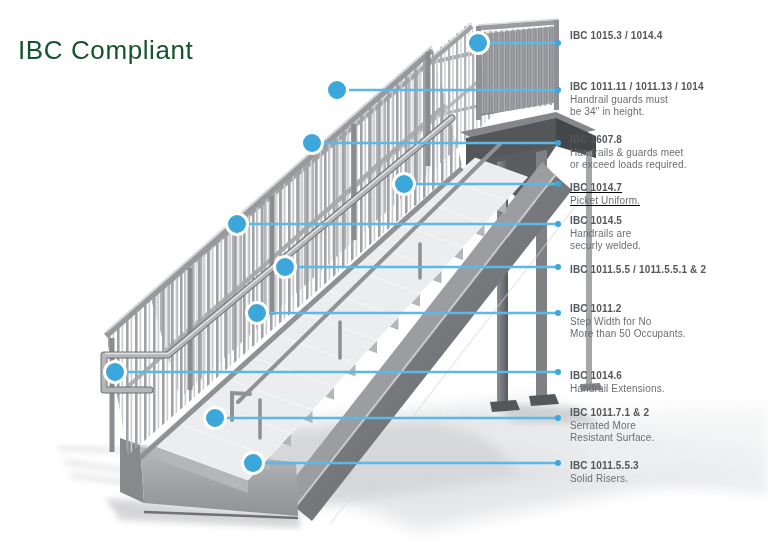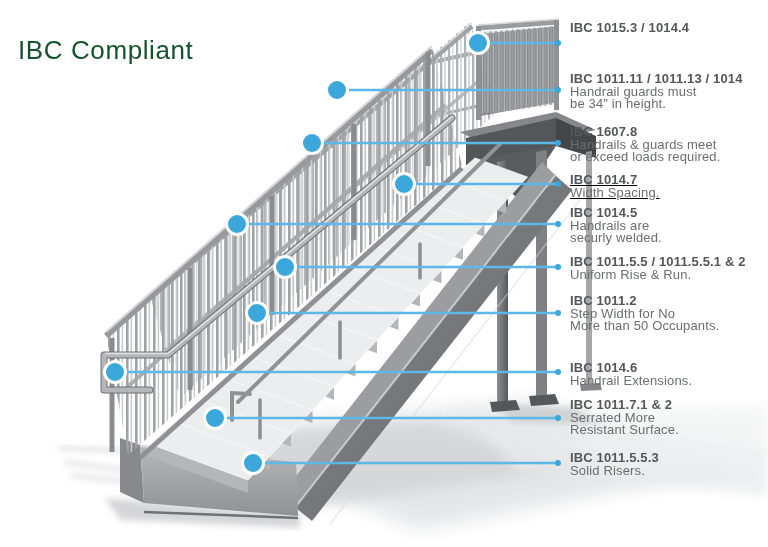--- a/index.html
+++ b/index.html
@@ -1,22 +1,22 @@
 <!DOCTYPE html>
 <html><head>
 <meta charset="utf-8">
 <style>
   html,body{margin:0;padding:0;background:#ffffff;}
   .stage{position:relative;width:768px;height:547px;background:#ffffff;overflow:hidden;
          font-family:"Liberation Sans",sans-serif;}
   .art{position:absolute;left:0;top:0;width:768px;height:547px;}
   .page-title{position:absolute;left:18px;top:18px;font-size:26px;font-weight:400;
               letter-spacing:.6px;color:#14532d;}
-  .callout{position:absolute;left:570px;width:196px;font-size:13px;line-height:12px;
-           letter-spacing:.15px;}
+  .callout{position:absolute;left:570px;width:196px;font-size:10px;line-height:12px;
+           letter-spacing:.15px;margin-top:8px;}
   .callout .code{font-weight:bold;color:#55565a;margin-bottom:1px;white-space:nowrap;}
   .callout .desc div{color:#6b6d6f;}
 </style>
 </head>
 <body>
 
 <div class="stage">
 
   <svg class="art" viewBox="0 0 768 547">
     <defs>
@@ -222,35 +222,32 @@
       <div class="callout" style="top: 126px;">
       <div class="code">IBC 1607.8</div>
       <div class="desc">
           <div>Handrails &amp; guards meet</div>
           <div>or exceed loads required.</div>
         </div>
     </div>
       <div class="callout" style="top: 174px; text-decoration: underline;">
       <div class="code">IBC 1014.7</div>
       <div class="desc">
-          <div>Width Spacing.</div>
+          <div>Picket Uniform.</div>
         </div>
     </div>
       <div class="callout" style="top: 207px;">
       <div class="code">IBC 1014.5</div>
       <div class="desc">
           <div>Handrails are</div>
           <div>securly welded.</div>
         </div>
     </div>
       <div class="callout" style="top: 256px;">
       <div class="code">IBC 1011.5.5 / 1011.5.5.1 &amp; 2</div>
-      <div class="desc">
-          <div>Uniform Rise &amp; Run.</div>
-        </div>
     </div>
       <div class="callout" style="top: 295px;">
       <div class="code">IBC 1011.2</div>
       <div class="desc">
           <div>Step Width for No</div>
           <div>More than 50 Occupants.</div>
         </div>
     </div>
       <div class="callout" style="top: 362px;">
       <div class="code">IBC 1014.6</div>

